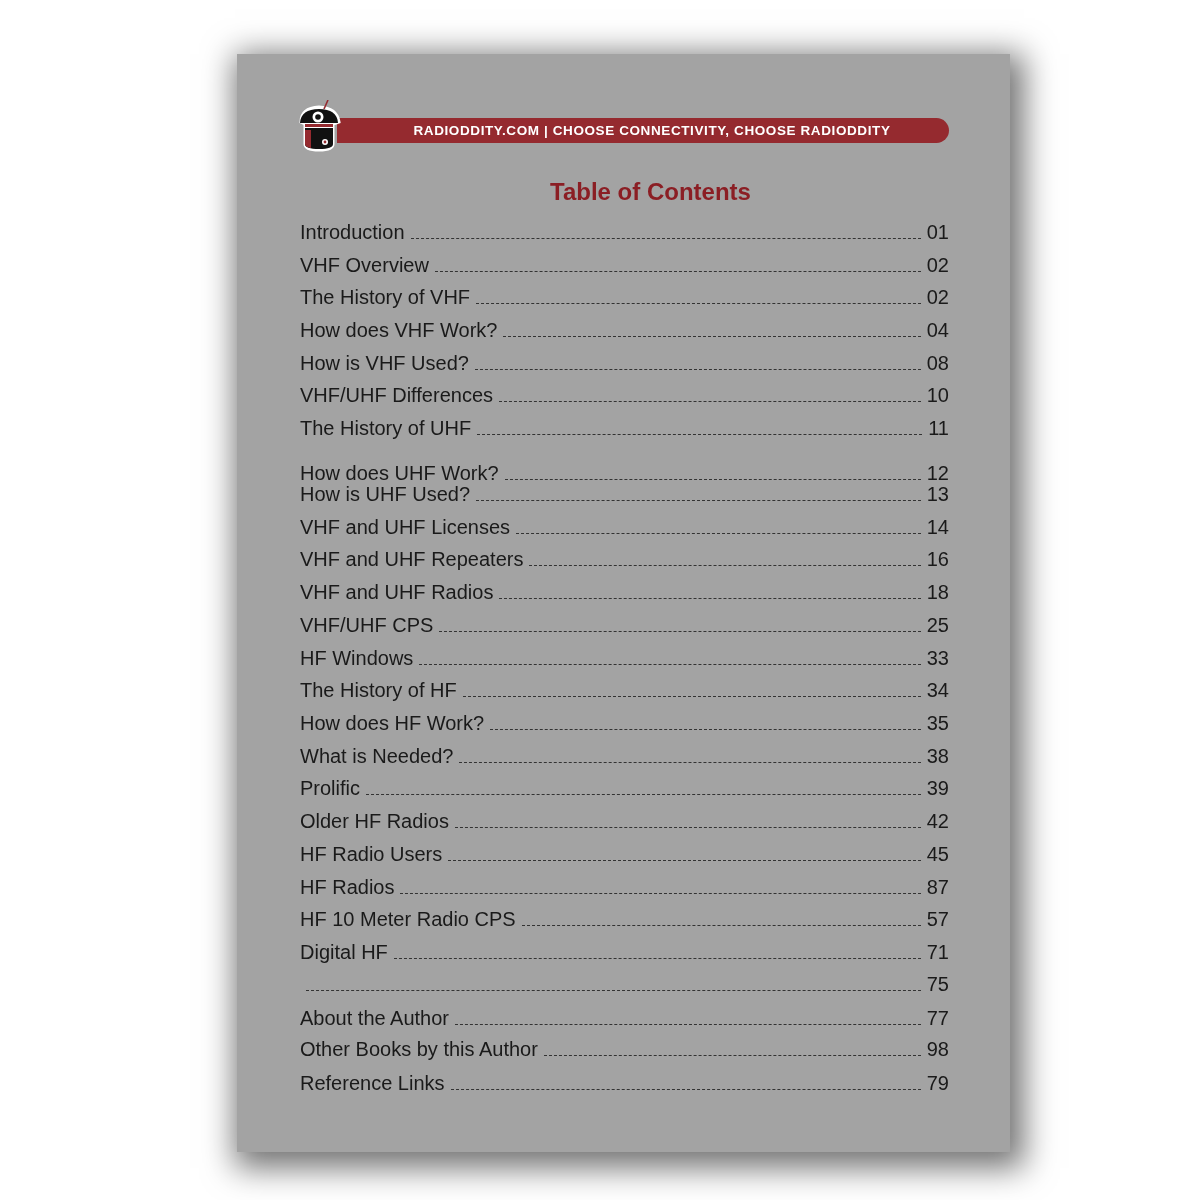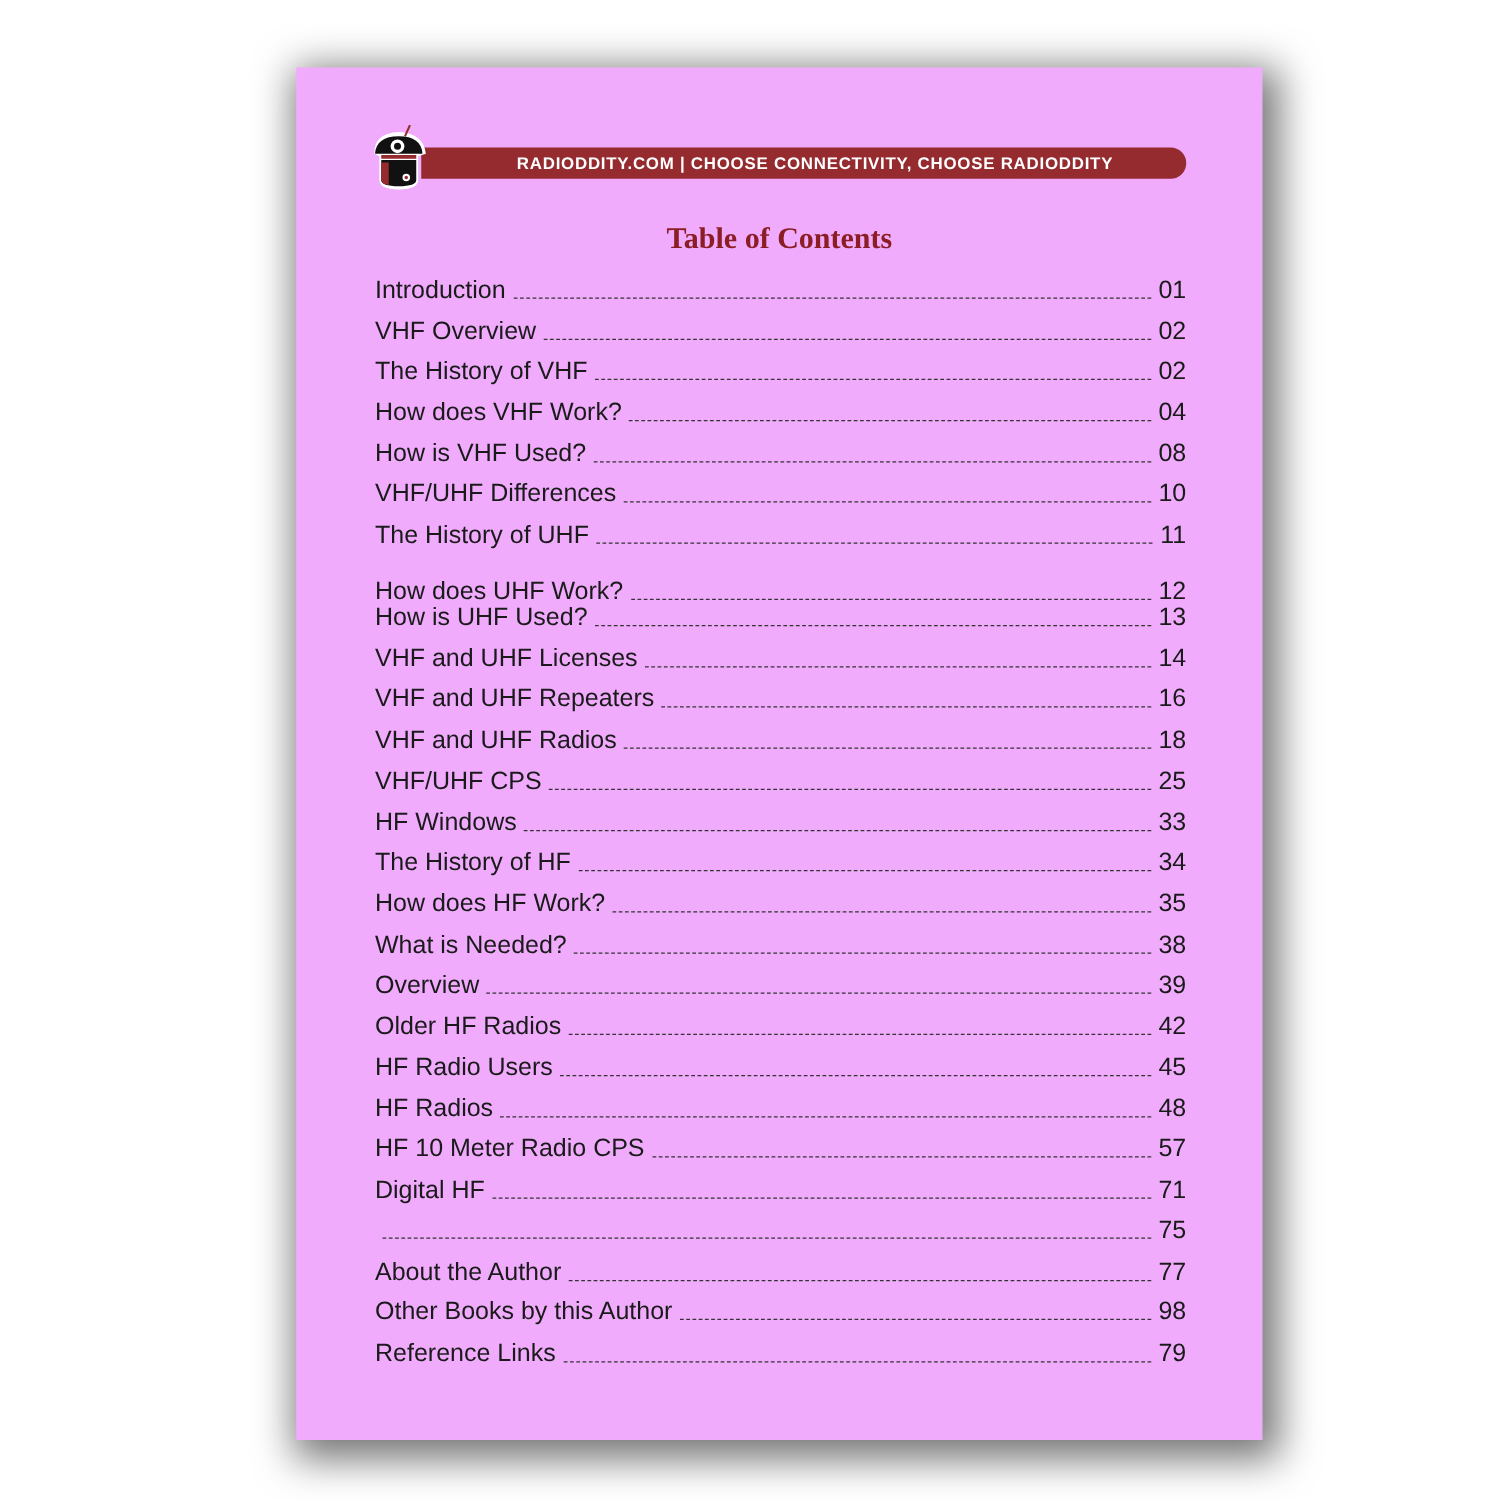--- a/index.html
+++ b/index.html
@@ -9,21 +9,21 @@
       height: 1200px;
       background: #ffffff;
       overflow: hidden;
     }
     .page {
       position: absolute;
       left: 237px;
       top: 54px;
       width: 773px;
       height: 1098px;
-      background: #f0abfc;
+      background: #a3a3a3;
       box-shadow: 6px 8px 30px 8px rgba(0,0,0,0.55);
     }
     .banner-wrap {
       position: absolute;
       left: 60px;
       top: 46px;
       width: 652px;
       height: 52px;
     }
     .banner {
@@ -52,24 +52,25 @@
       top: 0;
       width: 46px;
       height: 52px;
     }
     .title {
       position: absolute;
       left: 0;
       width: 100%;
       top: 124px;
       text-align: center;
-      font-family: Liberation Serif, serif;
+      font-family: Liberation Sans, sans-serif;
       font-weight: bold;
       font-size: 24px;
       color: #8b1e24;
+      padding-left: 27px;
     }
     .toc {
       position: absolute;
       left: 63px;
       top: 168px;
       width: 649px;
     }
     .toc-row {
       position: absolute;
       left: 0;
@@ -212,38 +213,38 @@
         <span class="toc-label">How does HF Work?</span>
         <span class="toc-leader"></span>
         <span class="toc-page">35</span>
       </div>
     <div class="toc-row" style="top:524px">
         <span class="toc-label">What is Needed?</span>
         <span class="toc-leader"></span>
         <span class="toc-page">38</span>
       </div>
     <div class="toc-row" style="top:556px">
-        <span class="toc-label">Overview</span>
+        <span class="toc-label">Prolific</span>
         <span class="toc-leader"></span>
         <span class="toc-page">39</span>
       </div>
     <div class="toc-row" style="top:589px">
         <span class="toc-label">Older HF Radios</span>
         <span class="toc-leader"></span>
         <span class="toc-page">42</span>
       </div>
     <div class="toc-row" style="top:622px">
         <span class="toc-label">HF Radio Users</span>
         <span class="toc-leader"></span>
         <span class="toc-page">45</span>
       </div>
     <div class="toc-row" style="top:655px">
         <span class="toc-label">HF Radios</span>
         <span class="toc-leader"></span>
-        <span class="toc-page">48</span>
+        <span class="toc-page">87</span>
       </div>
     <div class="toc-row" style="top:687px">
         <span class="toc-label">HF 10 Meter Radio CPS</span>
         <span class="toc-leader"></span>
         <span class="toc-page">57</span>
       </div>
     <div class="toc-row" style="top:720px">
         <span class="toc-label">Digital HF</span>
         <span class="toc-leader"></span>
         <span class="toc-page">71</span>

